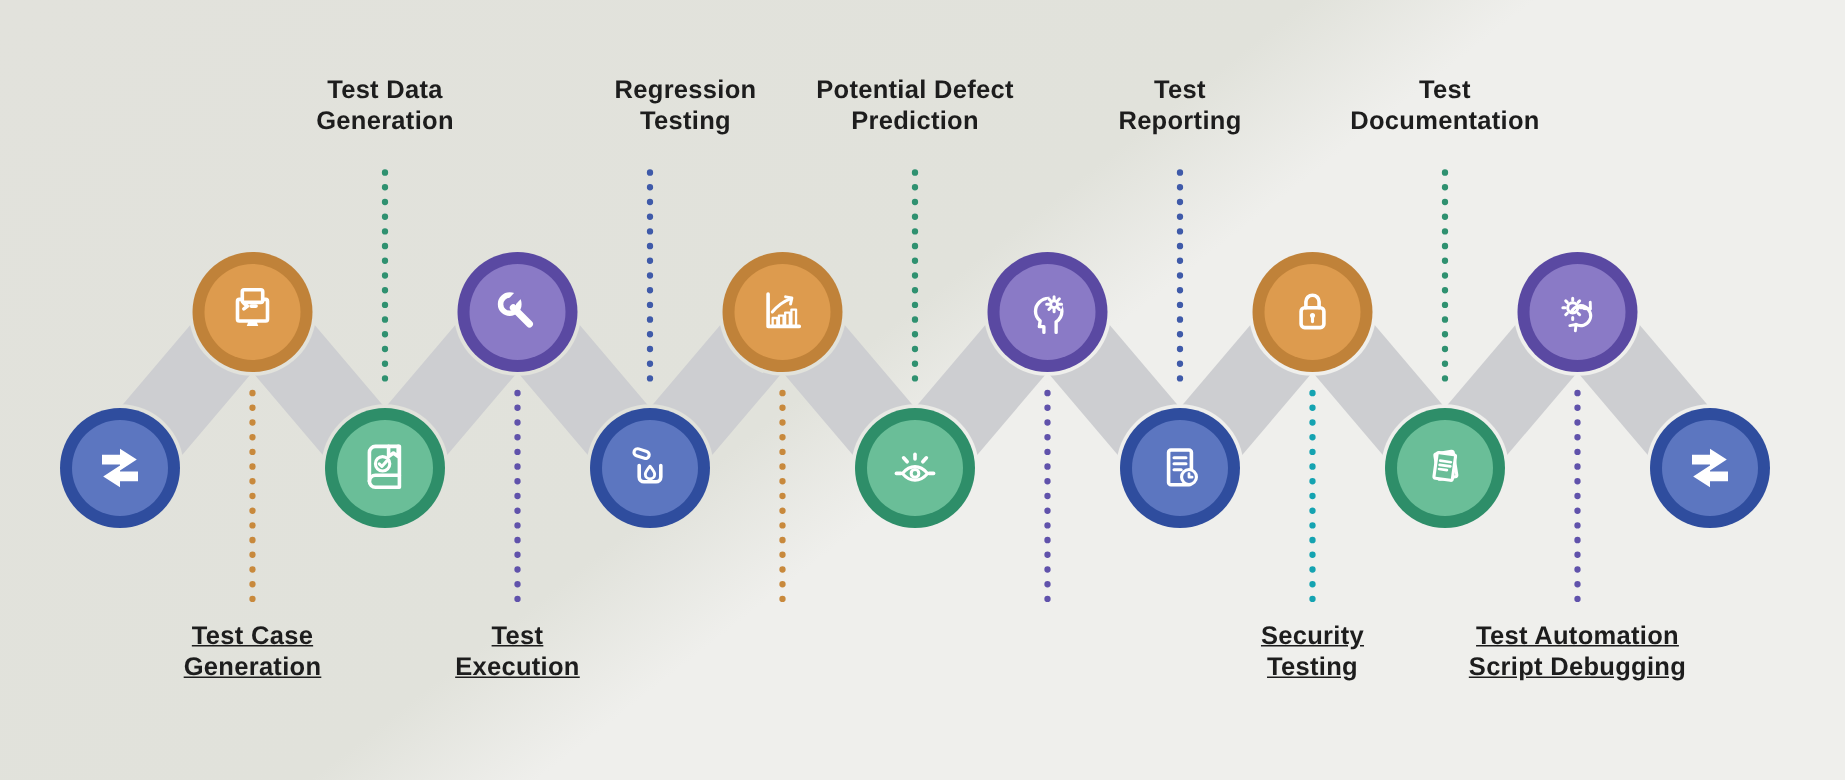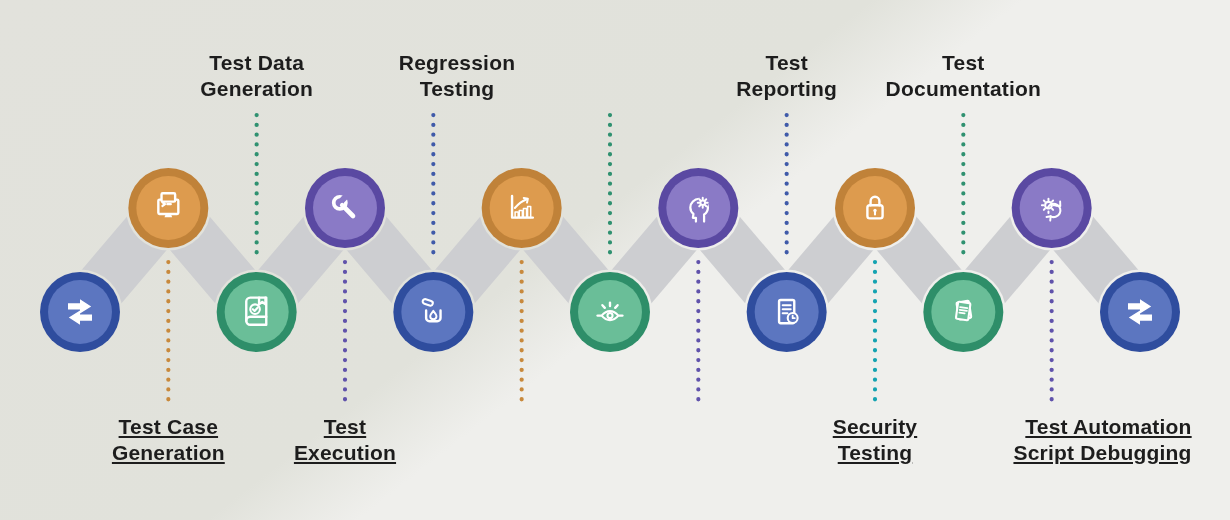--- a/index.html
+++ b/index.html
@@ -4,21 +4,21 @@
 <style>
   html,body{margin:0;padding:0;background:#e2e2dc;}
   #canvas{
     position:relative;width:1230px;height:520px;overflow:hidden;
     background:linear-gradient(142deg,#e2e2dc 0%,#e1e2db 46%,#efefec 54%,#efefec 100%);
     font-family:"Liberation Sans",sans-serif;
   }
   #diagram{position:absolute;left:0;top:0;width:1230px;height:520px;}
   .lbl{
     position:absolute;width:280px;margin-left:-140px;text-align:center;
-    font-weight:700;font-size:21px;line-height:1.22;letter-spacing:.2px;
+    font-weight:700;font-size:17px;line-height:1.22;letter-spacing:.2px;
     color:#1d1d1d;white-space:pre-line;
   }
   .lbl.top{top:50px;}
   .lbl.bottom{top:414px;text-decoration:underline;}
 </style>
 </head>
 <body>
 
 <div id="canvas">
   <svg id="diagram" viewBox="0 0 1230 520">
@@ -202,25 +202,27 @@
           <path d="M9 13 H24 V8 L38 17 L24 26 V21 H9 Z" fill="#fff" stroke="none"></path>
           <path d="M39 27 H24 V22 L10 31 L24 40 V35 H39 Z" fill="#fff" stroke="none"></path>
         </g>
       </g>
     </svg>
 
 <div class="lbl top" style="left: 256.666px;">Test Data
 Generation</div>
     <div class="lbl top" style="left: 457px;">Regression
 Testing</div>
+    <div class="lbl top" style="left: 609.998px;">Potential Defect
+Prediction</div>
     <div class="lbl top" style="left: 786.664px;">Test
 Reporting</div>
     <div class="lbl top" style="left: 963.33px;">Test
 Documentation</div>
     <div class="lbl bottom" style="left: 168.333px;">Test Case
 Generation</div>
     <div class="lbl bottom" style="left: 344.999px;">Test
 Execution</div>
     <div class="lbl bottom" style="left: 874.997px;">Security
 Testing</div>
-    <div class="lbl bottom" style="left: 1051.66px; text-align: right;">Test Automation
+    <div class="lbl bottom" style="left: 1051.66px;">Test Automation
 Script Debugging</div>
   </div>
 
 </body></html>

